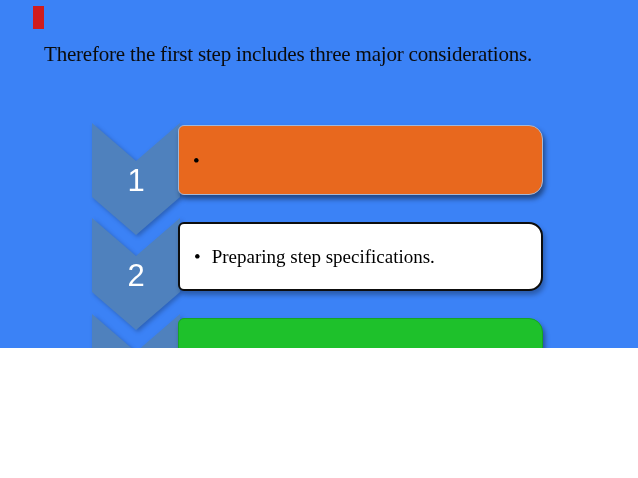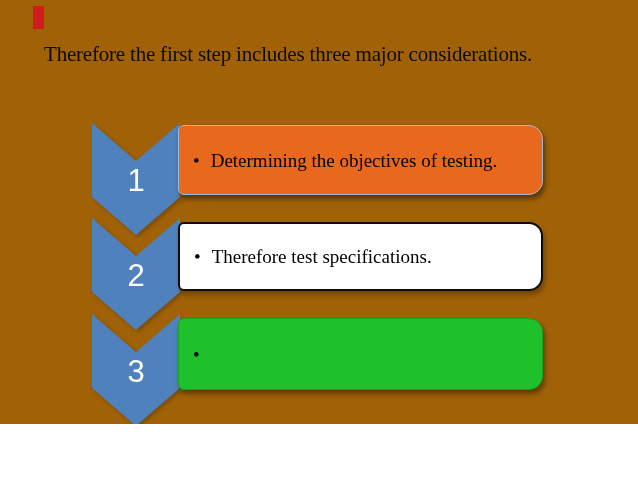--- a/index.html
+++ b/index.html
@@ -1,20 +1,20 @@
 <!DOCTYPE html>
 <html><head>
 <meta charset="utf-8">
 <style>
   html, body { margin: 0; padding: 0; background: #ffffff; }
   .slide {
     position: relative;
     width: 638px;
-    height: 424px;
-    background: #a16207;
+    height: 348px;
+    background: #3b82f6;
     overflow: hidden;
     font-family: "Liberation Serif", serif;
   }
   .red-marker {
     position: absolute;
     left: 33px; top: 6px;
     width: 11px; height: 23px;
   }
   .title {
     position: absolute;
@@ -85,32 +85,31 @@
 
   <h1 class="title">Therefore the first step includes three major considerations.</h1>
 
   <svg class="chevron chev-1" viewBox="0 0 88 112">
     <polygon points="0,0 44,38 88,0 88,74 44,112 0,74" fill="#4f81bd"></polygon>
   </svg>
   <div class="step-number num-1" style="color: rgb(255, 255, 255);">1</div>
   <div class="box box-1" style="background-color: rgb(232, 104, 30); border-color: rgb(163, 184, 216);">
     <div class="box-content" style="color: rgb(0, 0, 0);">
       <span class="bullet">•</span>
-      <span class="box-label">Determining the objectives of testing.</span>
     </div>
   </div>
 
   <svg class="chevron chev-2" viewBox="0 0 88 112">
     <polygon points="0,0 44,38 88,0 88,74 44,112 0,74" fill="#4f81bd"></polygon>
   </svg>
   <div class="step-number num-2" style="color: rgb(255, 255, 255);">2</div>
   <div class="box box-2" style="background-color: rgb(255, 255, 255); border-color: rgb(13, 13, 13);">
     <div class="box-content" style="color: rgb(0, 0, 0);">
       <span class="bullet">•</span>
-      <span class="box-label">Therefore test specifications.</span>
+      <span class="box-label">Preparing step specifications.</span>
     </div>
   </div>
 
   <svg class="chevron chev-3" viewBox="0 0 88 112">
     <polygon points="0,0 44,38 88,0 88,74 44,112 0,74" fill="#4f81bd"></polygon>
   </svg>
   <div class="step-number num-3" style="color: rgb(255, 255, 255);">3</div>
   <div class="box box-3" style="background-color: rgb(30, 193, 43); border-color: rgb(22, 164, 35);">
     <div class="box-content" style="color: rgb(0, 0, 0);">
       <span class="bullet">•</span>

